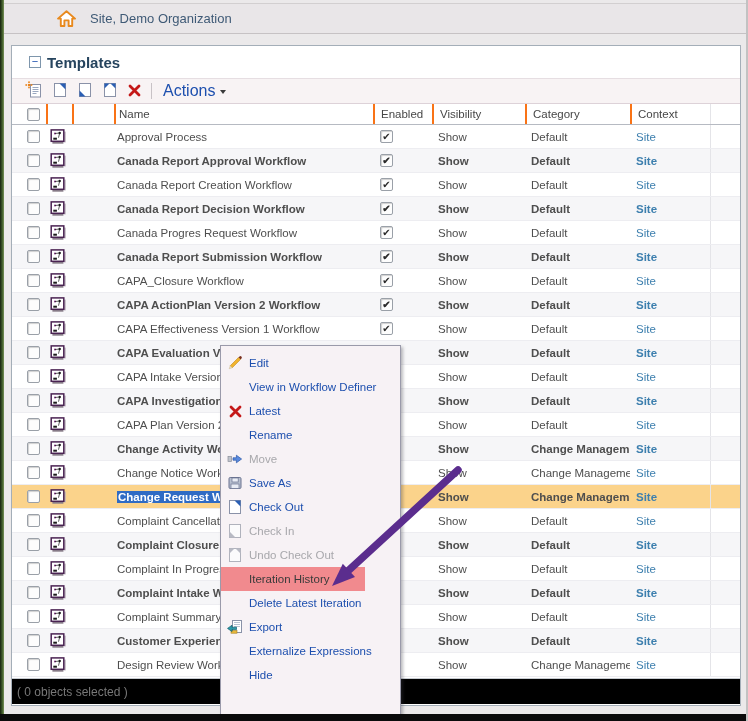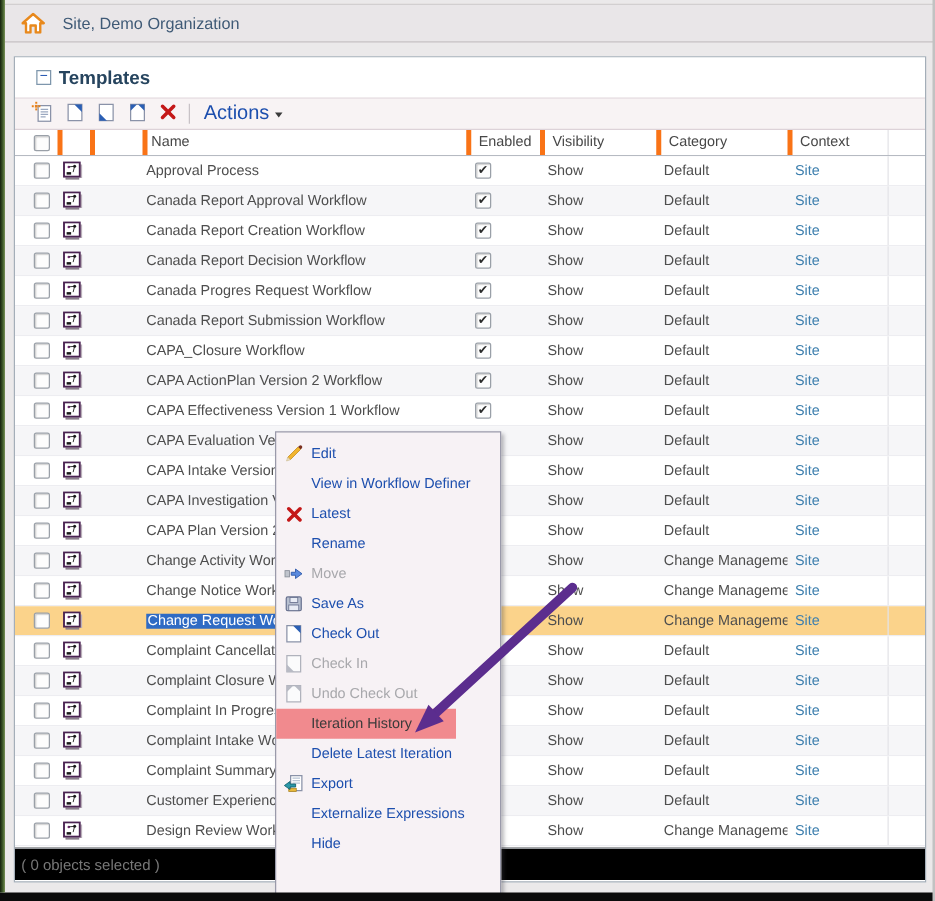--- a/index.html
+++ b/index.html
@@ -9,21 +9,21 @@
     background:#ebe9ea; font-family:"Liberation Sans", sans-serif; font-size:11.5px; color:#4e4e4e;
   }
   
   .edge-left{ position:absolute; left:0; top:2; width:4px; height:714px;
     background:linear-gradient(90deg,#15200d,#44602e 60%,#7a9258); z-index:52; }
   .edge-bottom{ position:absolute; left:0; top:714px; width:748px; height:7px; background:#0b0b0b; z-index:51; }
   .edge-right{ position:absolute; right:0; top:0; width:2px; height:721px; background:#c2c2c2; z-index:51; }
 
   
   .topbar{ position:absolute; left:4px; right:0; top:3px; height:31px; background:#e9e6e8;
-    border-top:1px solid #d2cfd0; border-bottom:1px solid #c6c2c4; display:flex; align-items:center; }
+    border-top:1px solid #d2cfd0; border-bottom:1px solid #c6c2c4; display:flex; align-items:center;padding-left:40px; }
   .home{ margin-left:13px; display:inline-flex; }
   .crumb{ margin-left:14px; font-size:13px; color:#3f5a76; }
 
   
   .panel{ position:absolute; left:11px; top:45px; width:730px; height:661px;
     background:#ffffff; border:1px solid #a4aeb8; }
   .panel-header{ height:32px; display:flex; align-items:center; padding-left:17px; background:#fff; }
   .collapse-box{ width:12px; height:12px; border:1px solid #7e96ac; background:#fff; color:#1d4fae;
     font-size:11px; line-height:9px; text-align:center; display:inline-block; }
   .panel-title{ margin-left:6px; font-size:15px; font-weight:bold; color:#26445e; }
@@ -36,25 +36,25 @@
   .actions-btn{ display:flex; align-items:center; gap:5px; padding:2px 4px; }
   .actions-label{ color:#1d4fae; font-size:16px; }
   .caret-down{ width:0; height:0; border-left:3.5px solid transparent; border-right:3.5px solid transparent;
     border-top:4px solid #3a3a3a; margin-top:2px; }
 
   
   .grid{ display:grid; grid-template-columns:22px 26px 42px 259px 59px 93px 105px 80px 1fr;
     padding-left:12px; align-items:center; }
   .thead{ height:21px; border-bottom:1px solid #b6bac2; color:#474747; }
   .thead .cell{ height:100%; display:flex; align-items:center; }
-  .hsep{ border-left:4px solid #f97316; }
+  .hsep{ border-left:2px solid #f97316; }
   .c-name{ padding-left:3px; } .c-vis,.c-cat,.c-ctx{ padding-left:6px; }
   .c-fill{ border-left:1px solid #e4e4e8; height:100%; }
   .trow{ height:24px; border-bottom:1px solid #ededf1; background:#fff; }
-  .trow.alt{ background:#f6f6f8; }
+  .trow.alt{ background:#f6f6f8;font-weight:bold; }
   .trow.sel{ background:#fbd38b; }
   .trow .cell{ display:flex; align-items:center; height:100%; white-space:nowrap; overflow:hidden; }
   .cb{ width:13px; height:13px; margin-left:3px; background:#fdfdfd; border:1px solid #9aa0a8; border-radius:2px;
     box-shadow:inset 1px 1px 1px rgba(0,0,0,0.18); display:inline-flex; align-items:center; justify-content:center;
     font-size:10px; line-height:10px; color:#2a2a2a; }
   .cb.enabled-cb{ margin-left:7px; }
   .tpl-ico{ margin-left:4px; display:inline-flex; }
   .namesel{ background:#2f6bc4; color:#fff; padding:0 1px; }
   .link{ color:#3d7fae; cursor:pointer; }
 

